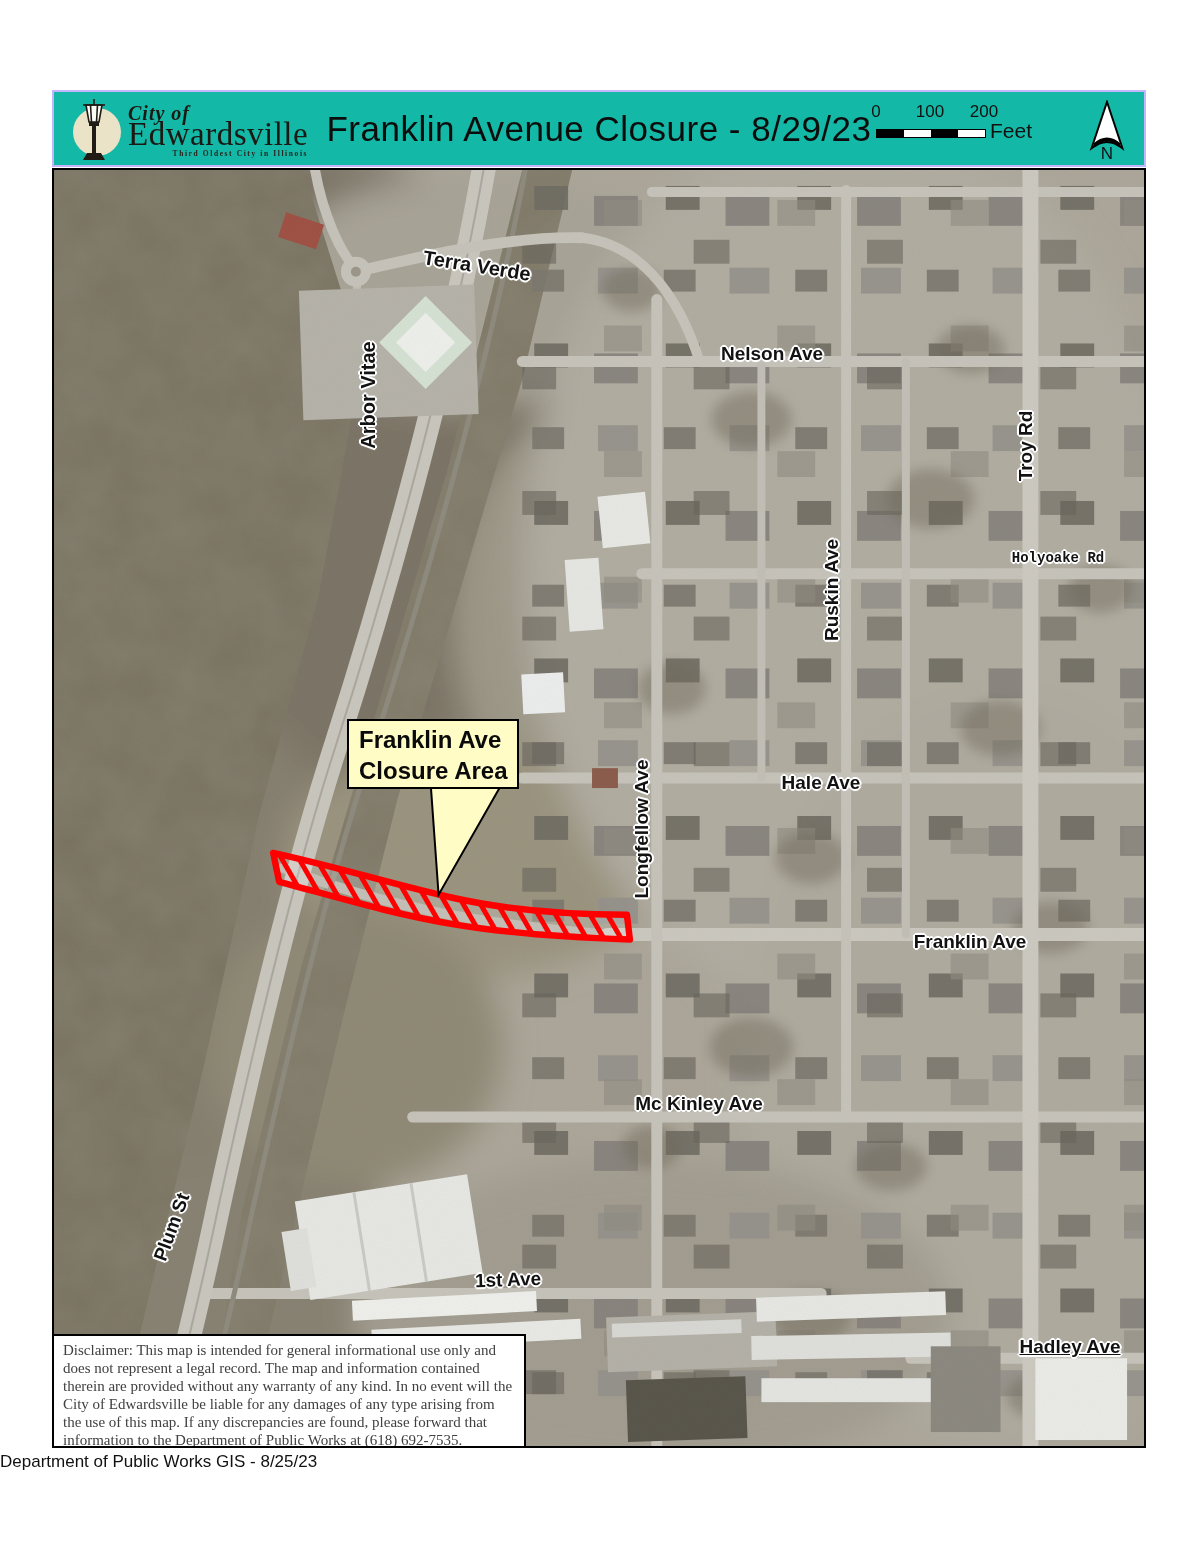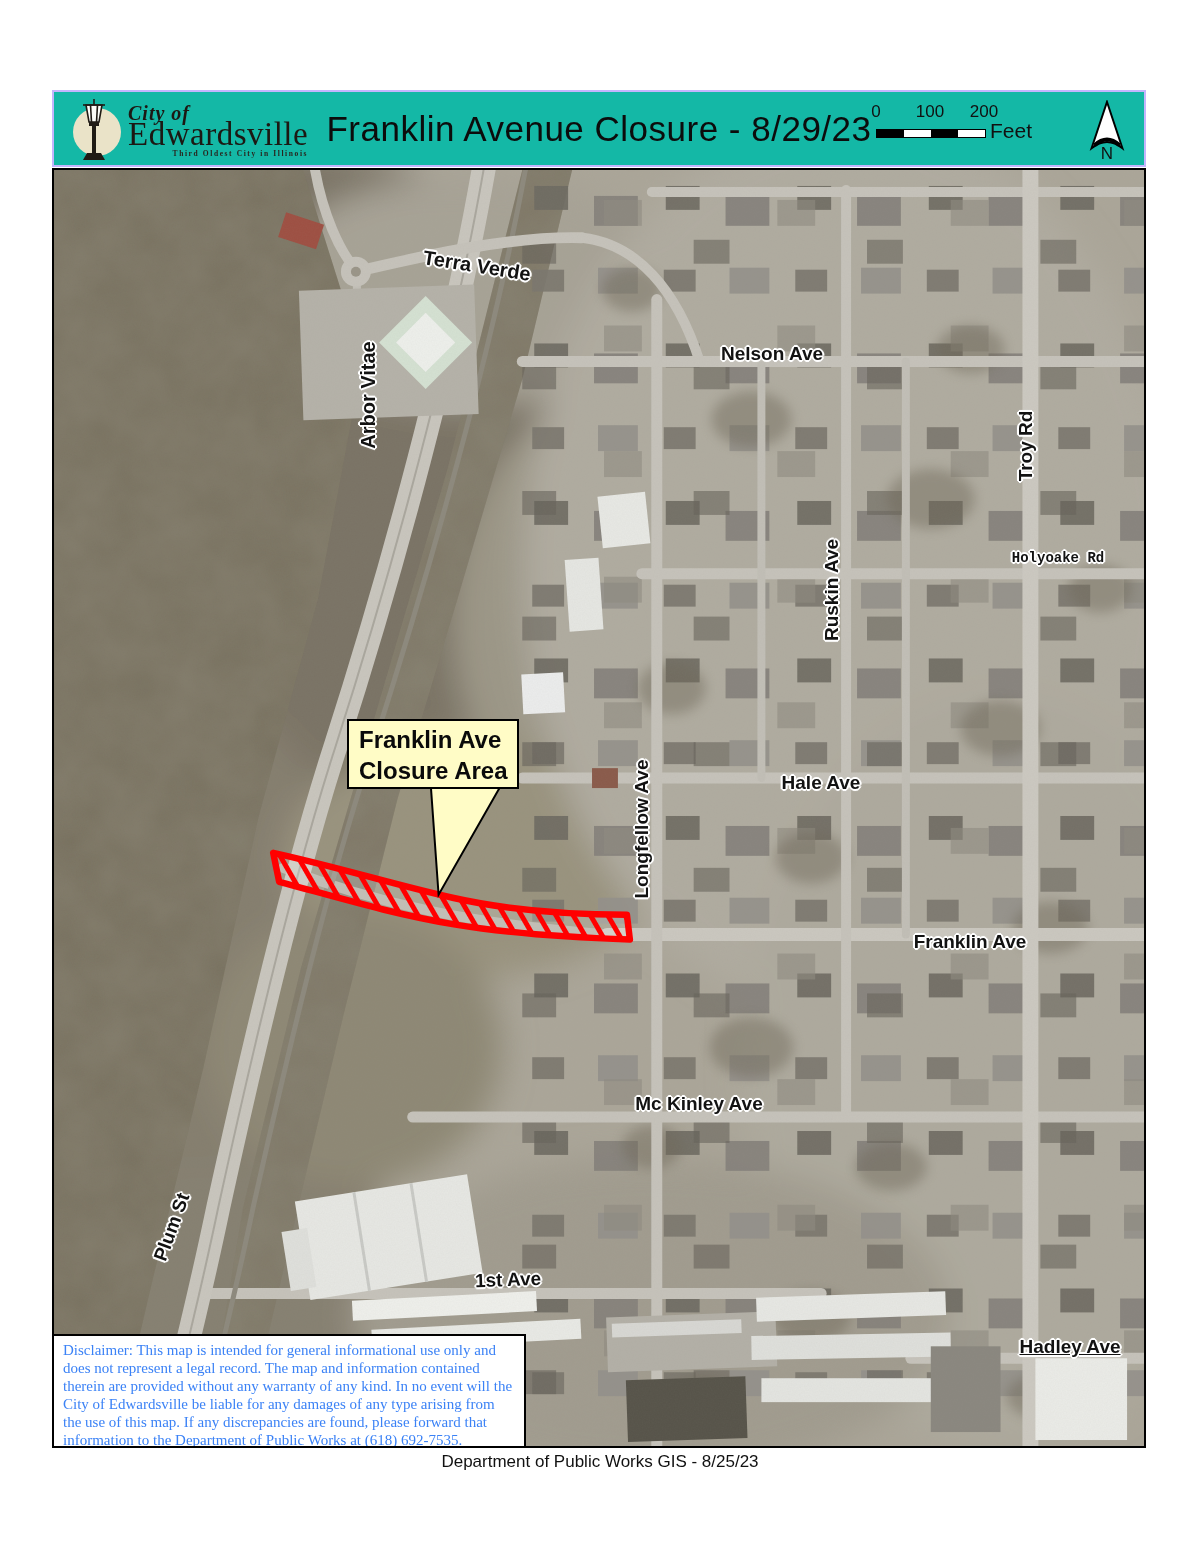--- a/index.html
+++ b/index.html
@@ -58,27 +58,27 @@
   }
   .callout{
     position:absolute;left:293px;top:549px;width:172px;height:70px;
     background:var(--callout-yellow);border:2px solid #000;
     font:700 24px/31px "Liberation Sans",sans-serif;color:#0a0a0a;
     padding:3px 0 0 10px;
   }
   .disclaimer{
     position:absolute;left:-2px;bottom:-2px;width:474px;height:114px;
     background:#fff;border:2px solid #000;
-    font:15px/18px "Liberation Serif",serif;color:#3b82f6;
+    font:15px/18px "Liberation Serif",serif;color:#404040;
     padding:5px 8px 4px 9px;
     margin-top:16px;
   }
   .footer{
     position:absolute;left:0;top:1452px;width:100%;
-    text-align:center;font-size:17px;color:#111;
+    text-align:left;font-size:17px;color:#111;
   }
 </style>
 </head>
 <body>
 
 <div class="page">
 
   <div class="header">
     <div class="logo">
       <svg class="logo-art" viewBox="0 0 62 66">

